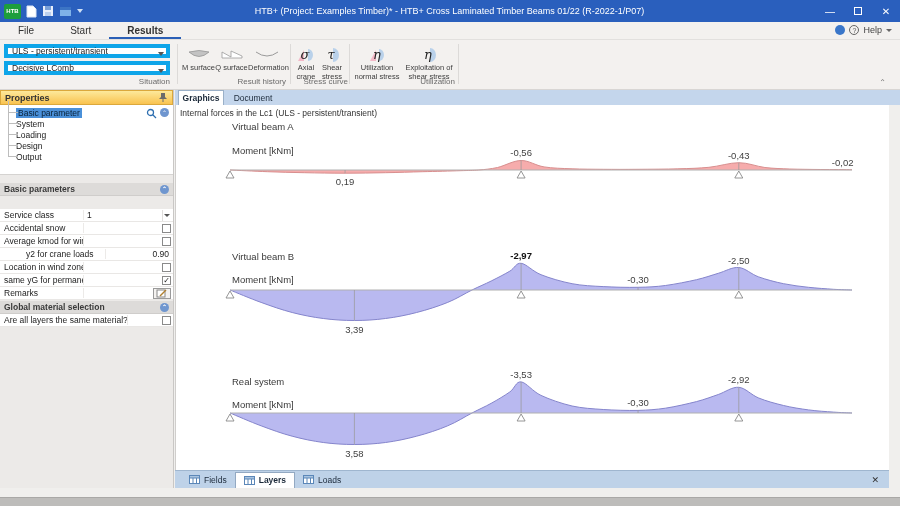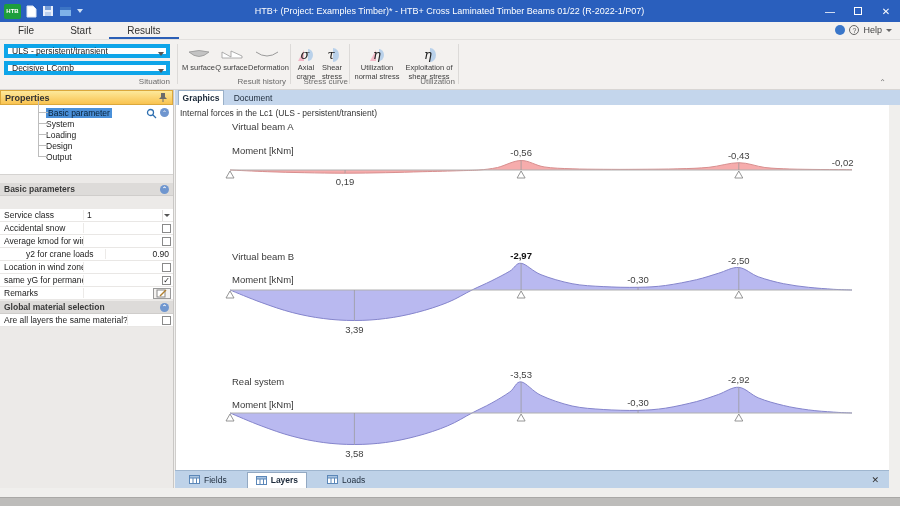--- a/index.html
+++ b/index.html
@@ -14,42 +14,42 @@
   .qat svg { display:block; }
   .qat-caret { width:0; height:0; border-left:3px solid transparent; border-right:3px solid transparent; border-top:4px solid #cfe0f5; }
   .title { flex:1; text-align:center; color:#fff; font-size:9px; white-space:nowrap; overflow:hidden; }
   .winbtns { display:flex; height:22px; }
   .winbtn { width:28px; height:22px; color:#fff; display:flex; align-items:center; justify-content:center; font-size:10px; }
   .winbtn .boxglyph { width:8px; height:8px; border:1px solid #fff; }
 
   
   .menubar { position:absolute; left:0; top:22px; width:900px; height:18px; background:#f3f1ef; border-bottom:1px solid #e2e0de; display:flex; align-items:flex-end; }
   .mtab { padding:2px 18px 3px 18px; font-size:10px; color:#333; }
-  .mtab.active { font-weight:normal; border-bottom:2px solid #2b5fb6; padding-bottom:1px; }
+  .mtab.active { font-weight:bold; border-bottom:2px solid #2b5fb6; padding-bottom:1px; }
   .helparea { position:absolute; right:8px; top:3px; display:flex; align-items:center; gap:4px; font-size:9px; color:#444; }
   .infodot { width:10px; height:10px; border-radius:50%; background:#3a76c9; }
   .qcircle { width:10px; height:10px; border-radius:50%; border:1px solid #666; font-size:7px; display:flex; align-items:center; justify-content:center; color:#555; }
   .help-caret { width:0; height:0; border-left:3px solid transparent; border-right:3px solid transparent; border-top:3px solid #666; }
 
   
   .ribbon { position:absolute; left:0; top:40px; width:900px; height:50px; background:#f3f1ef; border-bottom:1px solid #d8d6d4; }
   .combo { position:absolute; left:4px; width:166px; height:14px; background:#fff; border:4px solid #0ea5e9; font-size:8.5px; color:#222; display:flex; align-items:center; padding-left:4px; }
   .combo .dd { position:absolute; right:2px; top:4px; width:0; height:0; border-left:3px solid transparent; border-right:3px solid transparent; border-top:4px solid #555; }
   .grouplabel { position:absolute; bottom:3px; font-size:8px; color:#6b6b6b; text-align:right; }
   .vsep { position:absolute; top:4px; height:40px; width:1px; background:#dcdad8; }
   .rbtn { position:absolute; top:4px; text-align:center; font-size:7.5px; color:#3c3c3c; line-height:1.15; }
   .rbtn .ric { height:20px; display:flex; align-items:center; justify-content:center; }
   .collapse-ribbon { position:absolute; right:14px; bottom:2px; font-size:8px; color:#777; }
 
   
   .sidebar { position:absolute; left:0; top:90px; width:174px; height:407px; background:#eceae8; border-right:1px solid #c9c7c5; }
   .props-header { position:absolute; left:0; top:0; width:173px; height:15px; background:linear-gradient(#fde99b,#f9c350); border:1px solid #dba83c; font-size:9px; font-weight:bold; color:#333; display:flex; align-items:center; padding:0 4px; }
   .props-header .pin { margin-left:auto; }
   .treepanel { position:absolute; left:0; top:15px; width:173px; height:70px; background:#fff; border-bottom:1px solid #d5d3d1; }
-  .titem { position:relative; height:11px; font-size:8.5px; color:#222; padding-left:16px; display:flex; align-items:center;margin-left:30px; }
+  .titem { position:relative; height:11px; font-size:8.5px; color:#222; padding-left:16px; display:flex; align-items:center; }
   .titem::before { content:""; position:absolute; left:8px; top:5px; width:10px; height:1px; background:#bdbdbd; }
   .titem::after { content:""; position:absolute; left:8px; top:-6px; width:1px; height:11px; background:#bdbdbd; }
   .titem.sel span { background:#4a90d9; color:#082036; padding:0 2px; }
   .treeicons { position:absolute; right:4px; top:3px; display:flex; gap:3px; }
   .sechdr { position:absolute; left:0; width:173px; height:13px; background:#dddbd9; border-bottom:1px solid #cfcdcb; font-size:8.5px; font-weight:bold; color:#3a3a3a; display:flex; align-items:center; padding:0 4px; }
   .sechdr .bluec { margin-left:auto; }
   .bluec { width:9px; height:9px; border-radius:50%; background:#6f96cf; color:#fff; font-size:6px; display:flex; align-items:center; justify-content:center; line-height:1; }
   .prow { position:absolute; left:0; width:173px; height:13px; background:#fff; border-bottom:1px solid #e9e7e5; display:flex; align-items:center; font-size:8.5px; }
   .plabel { width:84px; padding-left:4px; color:#222; border-right:1px solid #eceae8; white-space:nowrap; overflow:hidden; }
   .pval { flex:1; display:flex; align-items:center; padding:0 2px 0 3px; position:relative; height:13px; }
@@ -61,21 +61,21 @@
   .cb { margin-left:auto; width:9px; height:9px; border:1px solid #8a8a8a; background:#fff; font-size:8px; line-height:8px; text-align:center; color:#222; }
   .cb.on::after { content:"✓"; }
   .editbtn { margin-left:auto; width:18px; height:11px; border:1px solid #9a9a9a; background:#f4f2f0; display:flex; align-items:center; justify-content:center; }
 
   
   .tabstrip { position:absolute; left:175px; top:90px; width:823px; height:15px; background:#c4d6ec; }
   .gtab { position:absolute; top:0; height:15px; font-size:8.5px; color:#1c2a3a; display:flex; align-items:center; justify-content:center; }
   .gtab.active { background:#fff; border:1px solid #9ab0c8; border-bottom:none; font-weight:bold; }
   .graphics-area { position:absolute; left:175px; top:105px; width:714px; height:365px; background:#fff; border-left:1px solid #d0cecc; }
   .caption { position:absolute; left:4px; top:3px; font-size:8.5px; color:#333; }
-  .bottombar { position:absolute; left:175px; top:470px; width:714px; height:18px; background:#bed2e8; border-top:1px solid #9fb6cf; display:flex; align-items:center; padding-left:6px; gap:12px; }
+  .bottombar { position:absolute; left:175px; top:470px; width:714px; height:18px; background:#bed2e8; border-top:1px solid #9fb6cf; display:flex; align-items:center; padding-left:6px; gap:0; }
   .btab { display:flex; align-items:center; gap:4px; font-size:8.5px; color:#1c2a3a; padding:2px 8px; height:16px; }
   .btab.active { background:#fff; border:1px solid #93a9c2; border-bottom:none; font-weight:bold; }
   .bclose { margin-left:auto; margin-right:10px; font-size:9px; color:#333; }
   .statusbar1 { position:absolute; left:0; top:488px; width:900px; height:9px; background:#f0efed; }
   .statusbar2 { position:absolute; left:0; top:497px; width:900px; height:9px; background:#bdbcba; border-top:1px solid #a9a8a6; }
 </style>
 </head>
 <body>
 
 <div class="app">

